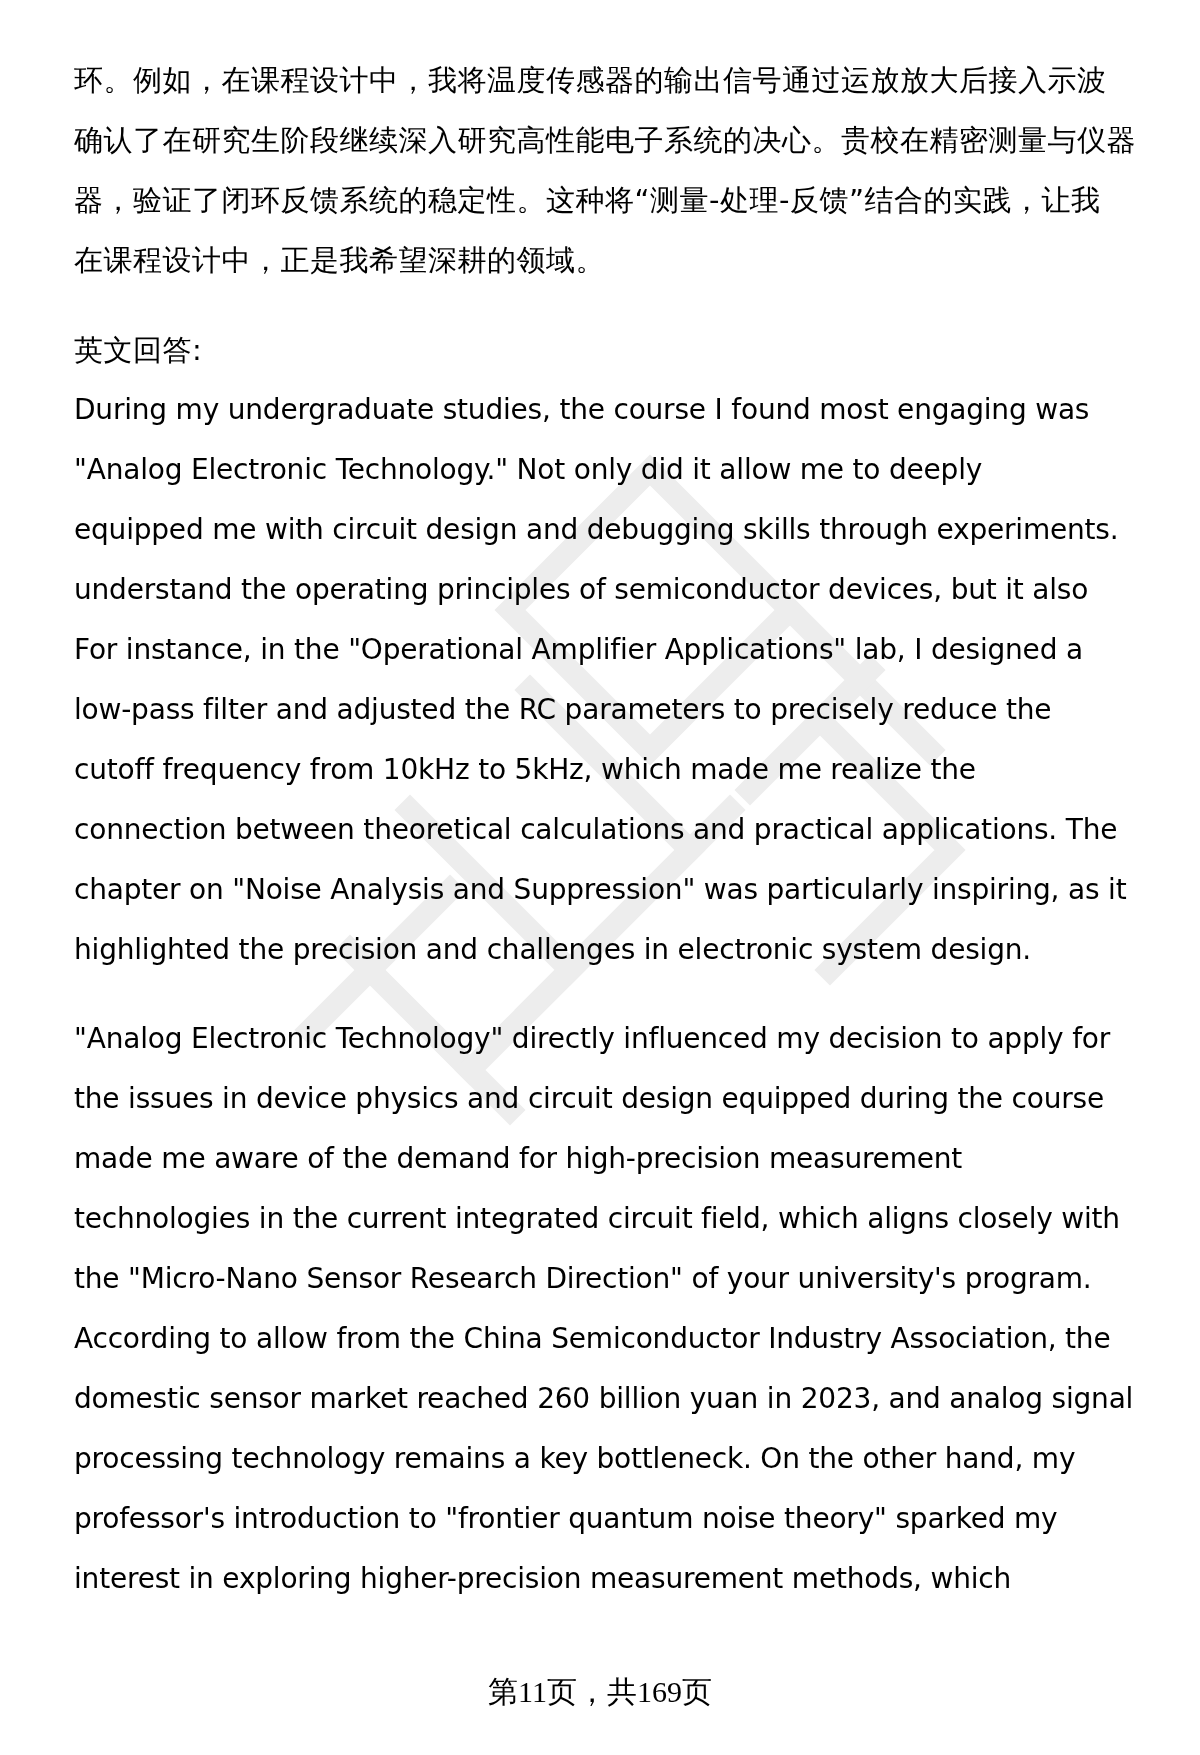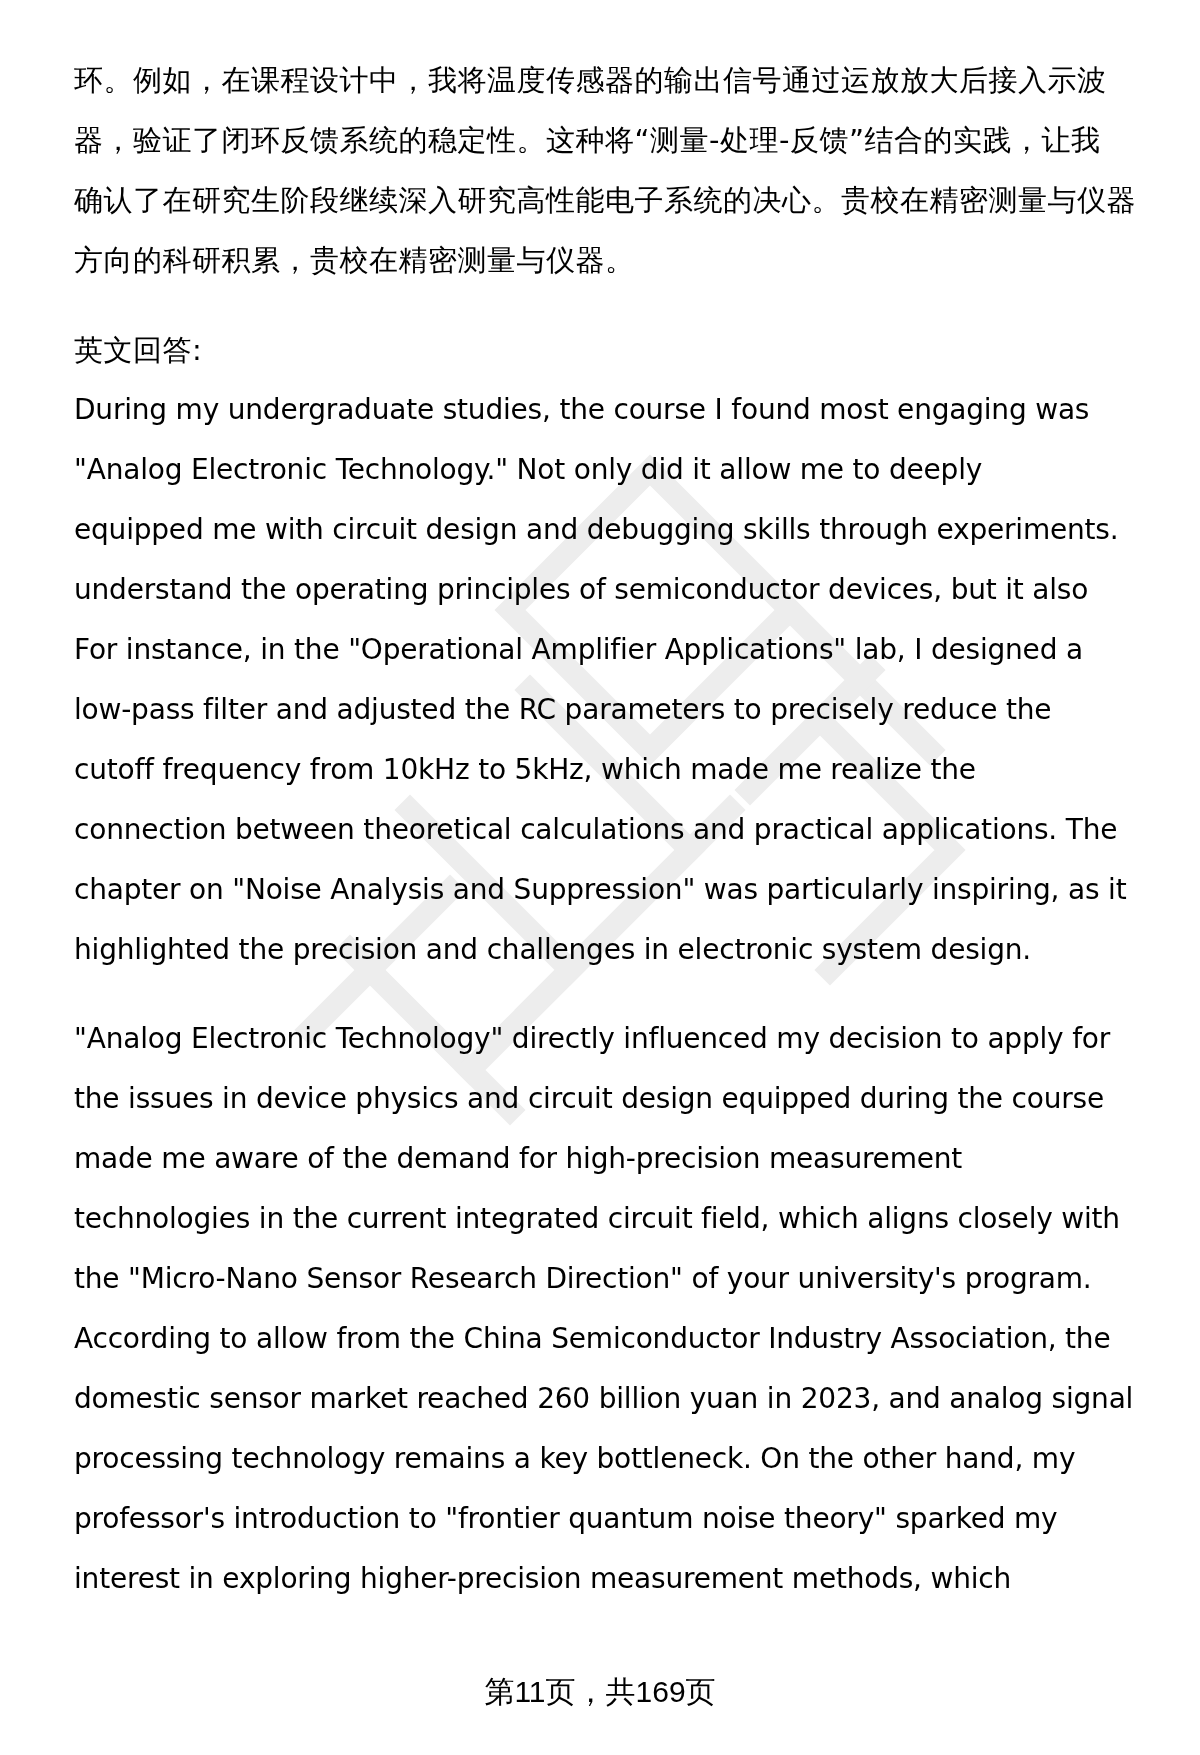--- a/index.html
+++ b/index.html
@@ -54,21 +54,21 @@
       letter-spacing: -0.2px;
     }
     .gap-small { height: 30px; }
     .gap-para  { height: 29px; }
     .footer {
       position: absolute;
       left: 0;
       width: 1200px;
       top: 1672px;
       text-align: center;
-      font-family: Liberation Sans, sans-serif;
+      font-family: Liberation Serif, serif;
       font-size: 30px;
       line-height: 40px;
       color: #000000;
     }
   </style>
 </head>
 <body>
 
 <div class="page">
 
@@ -84,23 +84,23 @@
       <path d="M600 300 L720 420 L600 540"></path>
       <path d="M380 500 L500 380"></path>
       <path d="M240 640 L360 520"></path>
     </g>
   </svg>
 
   <div class="content">
 
     <div>
       <span class="line zh">环。例如，在课程设计中，我将温度传感器的输出信号通过运放放大后接入示波</span>
+      <span class="line zh">确认了在研究生阶段继续深入研究高性能电子系统的决心。贵校在精密测量与仪器</span>
       <span class="line zh">器，验证了闭环反馈系统的稳定性。这种将“测量-处理-反馈”结合的实践，让我</span>
-      <span class="line zh">确认了在研究生阶段继续深入研究高性能电子系统的决心。贵校在精密测量与仪器</span>
-      <span class="line zh">方向的科研积累，贵校在精密测量与仪器。</span>
+      <span class="line zh">在课程设计中，正是我希望深耕的领域。</span>
     </div>
 
     <div class="gap-small"></div>
 
     <span class="line zh">英文回答:</span>
 
     <div>
       <span class="line en">During my undergraduate studies, the course I found most engaging was</span>
       <span class="line en">"Analog Electronic Technology." Not only did it allow me to deeply</span>
       <span class="line en">equipped me with circuit design and debugging skills through experiments.</span>

